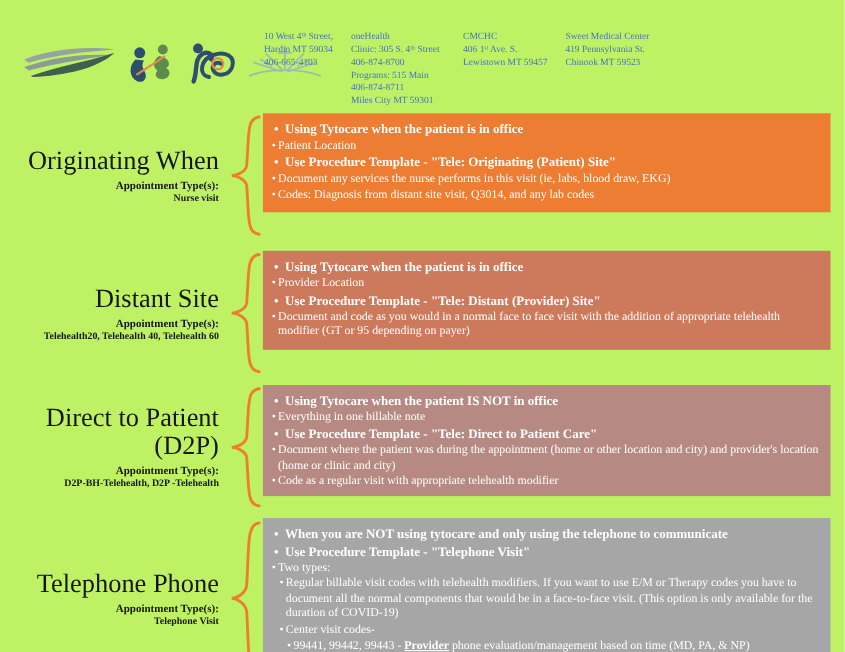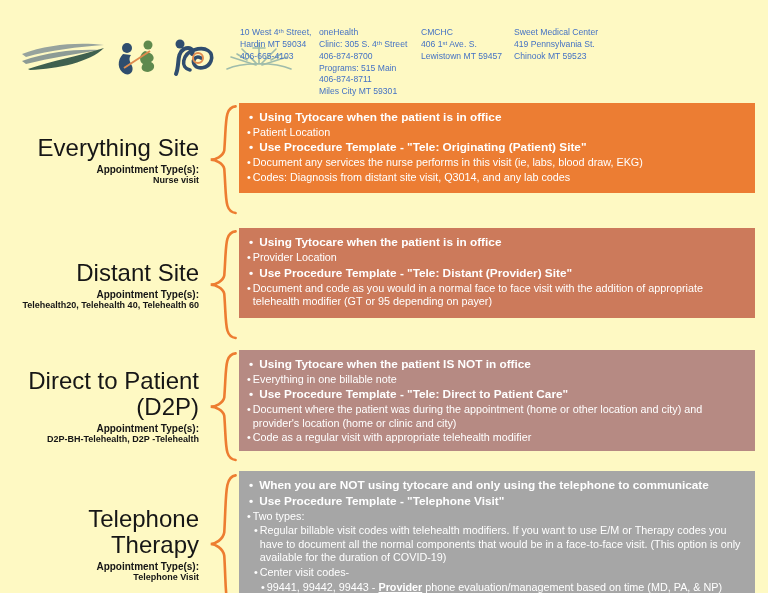--- a/index.html
+++ b/index.html
@@ -1,18 +1,18 @@
 <!DOCTYPE html>
 <html><head>
 <meta charset="utf-8">
 <style>
   html,body{margin:0;padding:0;background:#ffffff;}
   .page{
     width:768px;height:593px;position:relative;overflow:hidden;
-    font-family:Liberation Sans, sans-serif;background:#fef9c3;
+    font-family:Liberation Serif, serif;background:#bef264;
   }
   
   header{position:relative;height:103px;}
   .logos{position:absolute;left:16px;top:36px;display:flex;align-items:center;gap:7px;}
   .addresses{position:absolute;left:240px;top:27px;display:flex;color:#4472C4;
     font-size:8.6px;line-height:1.38;}
   .addr-col{box-sizing:border-box;padding-right:4px;}
   .addr-col:nth-child(1){width:79px}
   .addr-col:nth-child(2){width:102px}
   .addr-col:nth-child(3){width:93px}
@@ -111,21 +111,21 @@
           <div>Sweet Medical Center</div>
           <div>419 Pennsylvania St.</div>
           <div>Chinook MT  59523</div>
         </div>
       </div>
   </header>
 
   <main class="sections">
       <section class="row row-0">
         <div class="label">
-          <div class="title">Everything Site</div>
+          <div class="title">Originating When</div>
           <div class="appt-label">Appointment Type(s):</div>
           <div class="appt-types">Nurse visit</div>
         </div>
         <div class="brace">
           <svg viewBox="0 0 30 100" preserveAspectRatio="none">
             <path d="M27 3 C17 4 19 16 17 42 C16 47 9 50 5 50 C9 50 16 53 17 58 C19 84 17 96 27 97" fill="none" stroke="#ED7D31" stroke-width="2.6" stroke-linecap="round" vector-effect="non-scaling-stroke"></path>
           </svg>
         </div>
         <div class="box" style="background: rgb(236, 125, 51);">
           <div class="bullet l1 bold">
@@ -209,21 +209,21 @@
             <span class="btext">Document where the patient was during the appointment (home or other location and city) and provider's location (home or clinic and city)</span>
           </div>
           <div class="bullet l1">
             <span class="marker">•</span>
             <span class="btext">Code as a regular visit with appropriate telehealth modifier</span>
           </div>
         </div>
       </section>
       <section class="row row-3">
         <div class="label">
-          <div class="title">Telephone Therapy</div>
+          <div class="title">Telephone Phone</div>
           <div class="appt-label">Appointment Type(s):</div>
           <div class="appt-types">Telephone Visit</div>
         </div>
         <div class="brace">
           <svg viewBox="0 0 30 100" preserveAspectRatio="none">
             <path d="M27 3 C17 4 19 16 17 42 C16 47 9 50 5 50 C9 50 16 53 17 58 C19 84 17 96 27 97" fill="none" stroke="#ED7D31" stroke-width="2.6" stroke-linecap="round" vector-effect="non-scaling-stroke"></path>
           </svg>
         </div>
         <div class="box" style="background: rgb(166, 166, 166);">
           <div class="bullet l1 bold">

